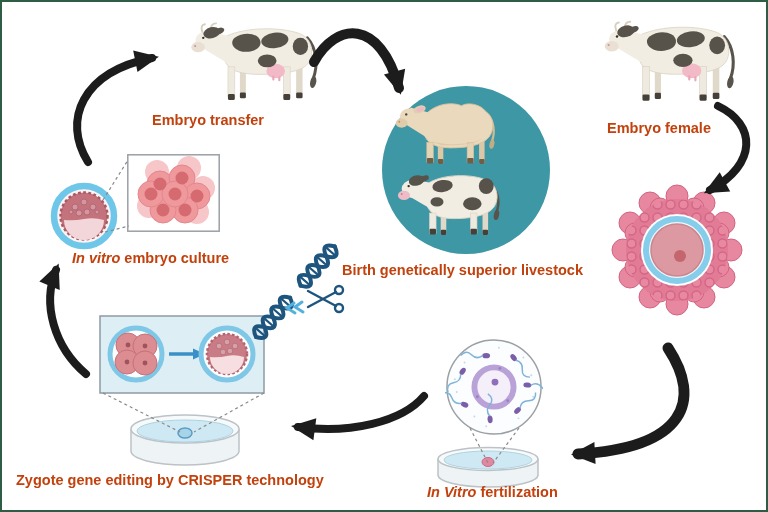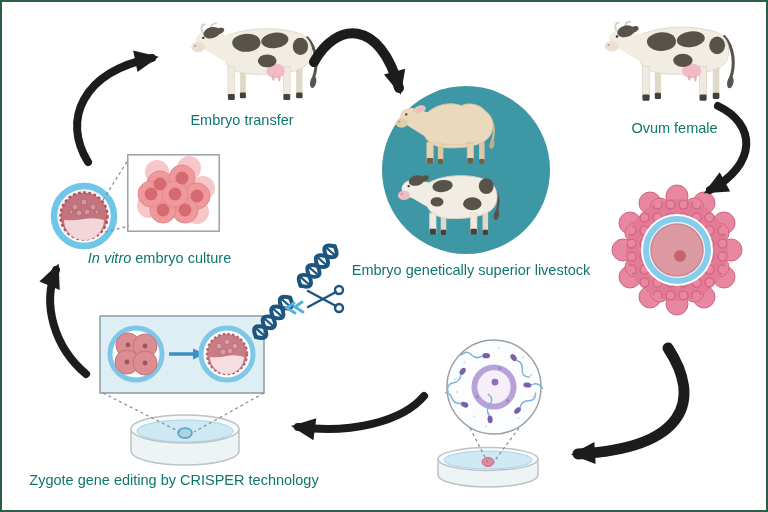--- a/index.html
+++ b/index.html
@@ -3,22 +3,22 @@
 <meta charset="utf-8">
 <style>
   html,body { margin:0; padding:0; background:#fff; }
   .canvas {
     position:relative; width:768px; height:512px; background:#ffffff;
     border:2px solid #2e5c44; box-sizing:border-box; overflow:hidden;
     font-family:"Liberation Sans", sans-serif;
   }
   .abs { position:absolute; }
   .lbl {
-    position:absolute; font-weight:400; font-size:14.5px; color:#0f766e;
-    text-align:center; line-height:1.2; white-space:nowrap;
+    position:absolute; font-weight:700; font-size:14.5px; color:#c2410c;
+    text-align:left; line-height:1.2; white-space:nowrap;
   }
   .it { font-style:italic; }
   .teal-circle {
     position:absolute; left:380px; top:84px; width:168px; height:168px;
     border-radius:50%; background:#3e97a5;
   }
   svg { display:block; }
   .overlay { position:absolute; left:0; top:0; pointer-events:none; z-index:10; }
 </style>
 </head>
@@ -372,23 +372,24 @@
       <path d="M312,60 C334,20 378,16 397,86" stroke-width="10" marker-end="url(#ah)"></path>
       <path d="M716,104 C754,122 756,162 708,188" stroke-width="8" marker-end="url(#ah)"></path>
       <path d="M666,346 C700,398 684,446 576,452" stroke-width="11" marker-end="url(#ah)"></path>
       <path d="M422,394 C400,420 348,432 296,425" stroke-width="8" marker-end="url(#ah)"></path>
       <path d="M84,372 C52,345 40,302 54,268" stroke-width="8" marker-end="url(#ah)"></path>
     </g>
   </svg>
 
   <div class="lbl" style="left:150px; top:110px; width:180px; z-index:6">Embryo transfer</div>
 
-  <div class="lbl" style="left:605px; top:118px; width:135px; z-index:6">Ovum female</div>
-
-  <div class="lbl" style="left:340px; top:260px; width:258px; z-index:6">Embryo genetically superior livestock</div>
-
-
+  <div class="lbl" style="left:605px; top:118px; width:135px; z-index:6">Embryo female</div>
+
+  <div class="lbl" style="left:340px; top:260px; width:258px; z-index:6">Birth genetically superior livestock</div>
+
+
+  <div class="lbl" style="left:425px; top:482px; width:150px; z-index:6"><span class="it">In Vitro</span><span> fertilization</span></div>
 
   <div class="lbl" style="left:14px; top:470px; width:316px; z-index:6">Zygote gene editing by CRISPER technology</div>
 
   <div class="lbl" style="left:70px; top:248px; width:175px; z-index:6"><span class="it">In vitro</span><span> embryo culture</span></div>
 
 </div>
 
 </body></html>

